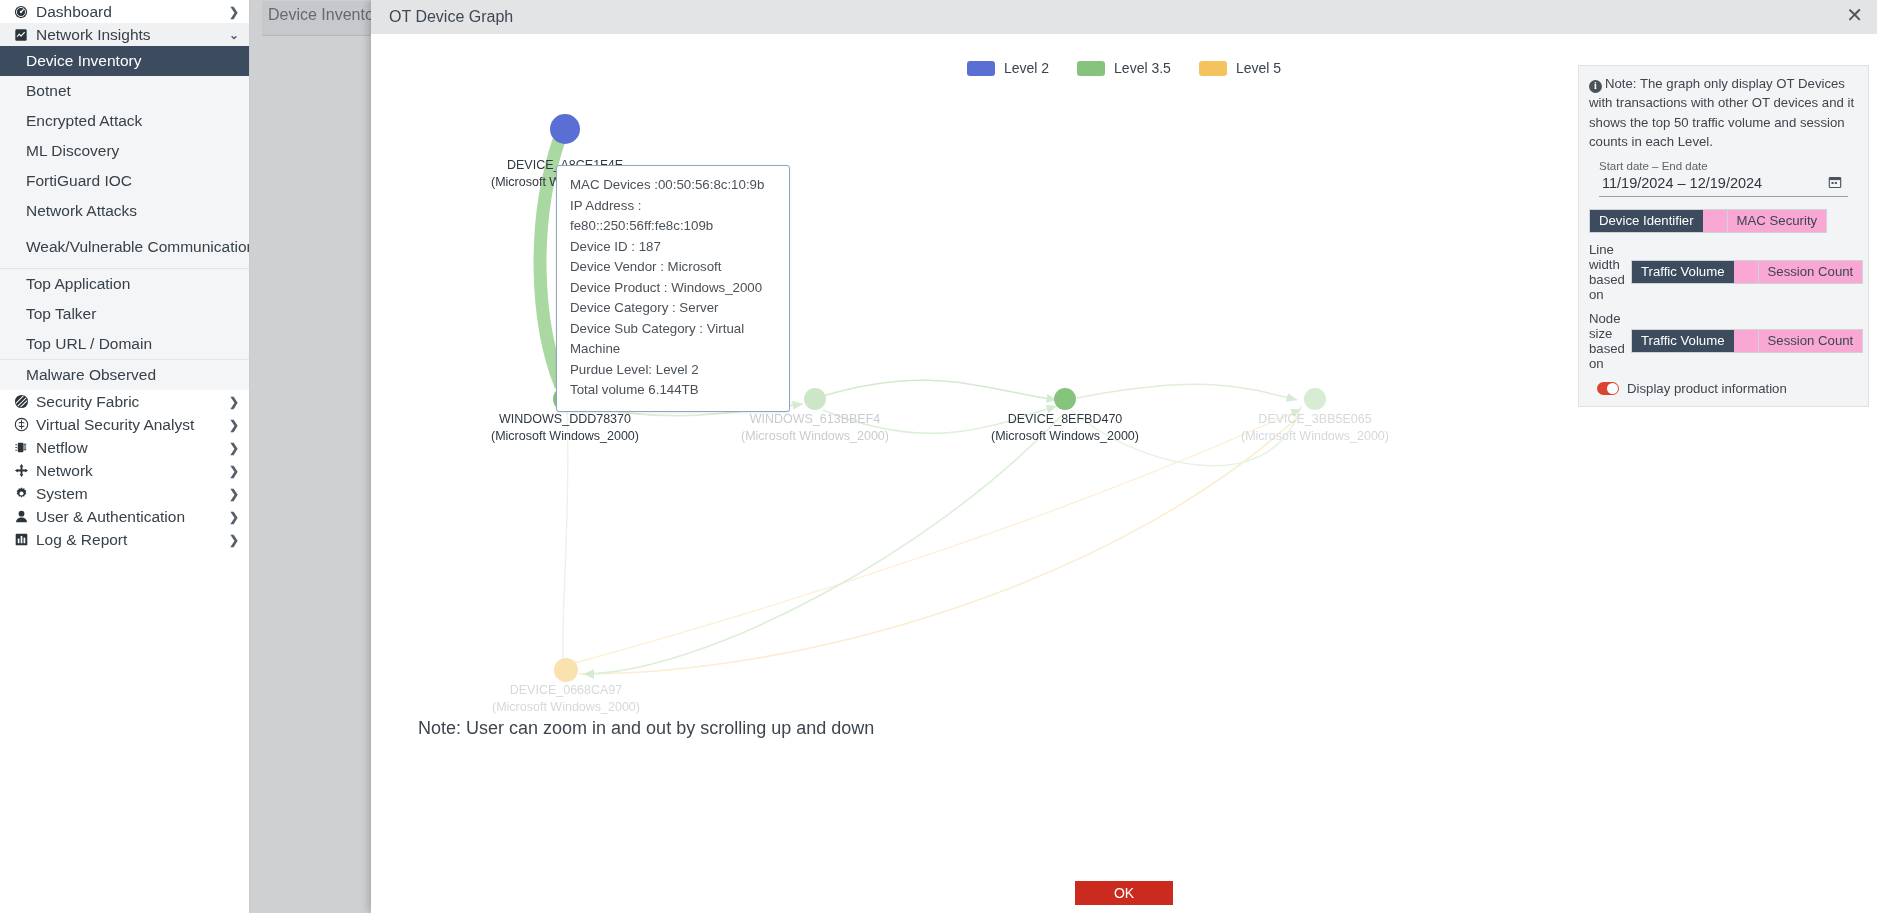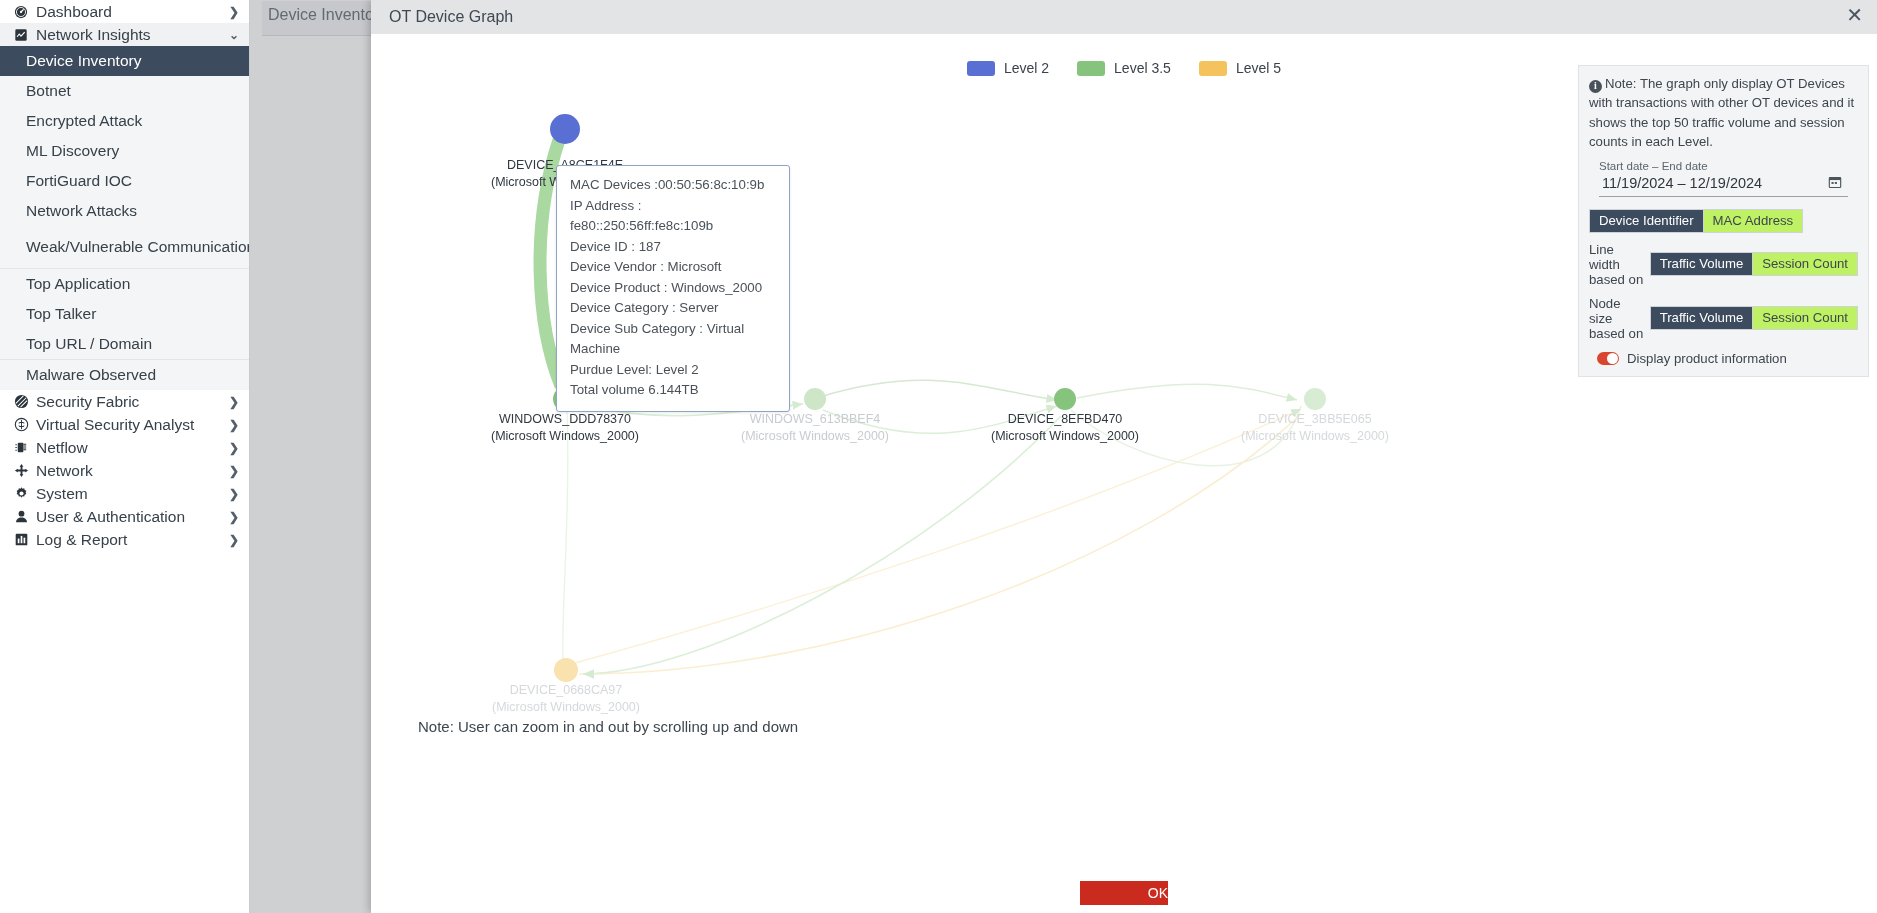--- a/index.html
+++ b/index.html
@@ -145,26 +145,25 @@
     height: 839px;
     background: #ffffff;
   }
   #modal-footer {
     position: relative;
     height: 40px;
     background: #ffffff;
     display: flex; align-items: center; justify-content: center;
   }
   #ok-button {
-    width: 88px; height: 24px;
+    width: 98px; height: 24px;
     background: #cb2b1f; color: #ffffff;
     border: none; font-size: 14px;
     font-family: "Liberation Sans", sans-serif;
     cursor: pointer;
-    text-align: right;
   }
 
   
   #legend {
     position: absolute; left: 0; top: 26px;
     width: 1506px;
     display: flex; justify-content: center; gap: 28px;
     font-size: 14px; color: #3a434c;
   }
   .leg-item { display: flex; align-items: center; gap: 9px; }
@@ -179,21 +178,21 @@
     color: #2f3840;
     line-height: 1.35;
     white-space: nowrap;
     transform: translateX(-50%);
   }
   .node-label.faded { color: #c8ccd0; }
   .node-label.faded-strong { color: #d5d9dc; }
 
   #zoom-note {
     position: absolute; left: 47px; top: 684px;
-    font-size: 15px; color: #3d464f;
+    font-size: 18px; color: #3d464f;
   }
 
   
   #tooltip {
     position: absolute;
     left: 185px; top: 131px;
     width: 234px;
     background: #ffffff;
     border: 1px solid #8fa5c4;
     border-radius: 3px;
@@ -238,21 +237,22 @@
 
   .seg-row {
     display: flex; align-items: center;
     margin-top: 9px;
     font-size: 13.2px; color: #3d464f;
   }
   .seg-row .seg-caption { margin-right: 6px; }
   .seg {
     display: flex;
     border: 1px solid #cfd3d7;
-    background: #bef264;
+    background: #f9a8d4;
+    gap: 24px;
   }
   .seg .opt {
     padding: 3px 9px 4px 9px;
     font-size: 13.2px;
     color: #3d464f;
     cursor: pointer;
     white-space: nowrap;
   }
   .seg .opt.sel { background: #3c4b5e; color: #ffffff; }
   .seg .opt + .opt { border-left: 1px solid #cfd3d7; }
@@ -601,21 +601,21 @@
                 <rect x="1.5" y="2.8" width="13" height="3" fill="#4b545d"></rect>
                 <rect x="4" y="8" width="2.4" height="2.2" fill="#4b545d"></rect>
                 <rect x="7.8" y="8" width="2.4" height="2.2" fill="#4b545d"></rect>
               </svg>
           </span>
         </div>
 
         <div class="seg-row">
           <div class="seg">
             <div class="opt sel">Device Identifier</div>
-            <div class="opt">MAC Address</div>
+            <div class="opt">MAC Security</div>
           </div>
         </div>
 
         <div class="seg-row">
           <span class="seg-caption">Line width based on</span>
           <div class="seg">
             <div class="opt sel">Traffic Volume</div>
             <div class="opt">Session Count</div>
           </div>
         </div>

